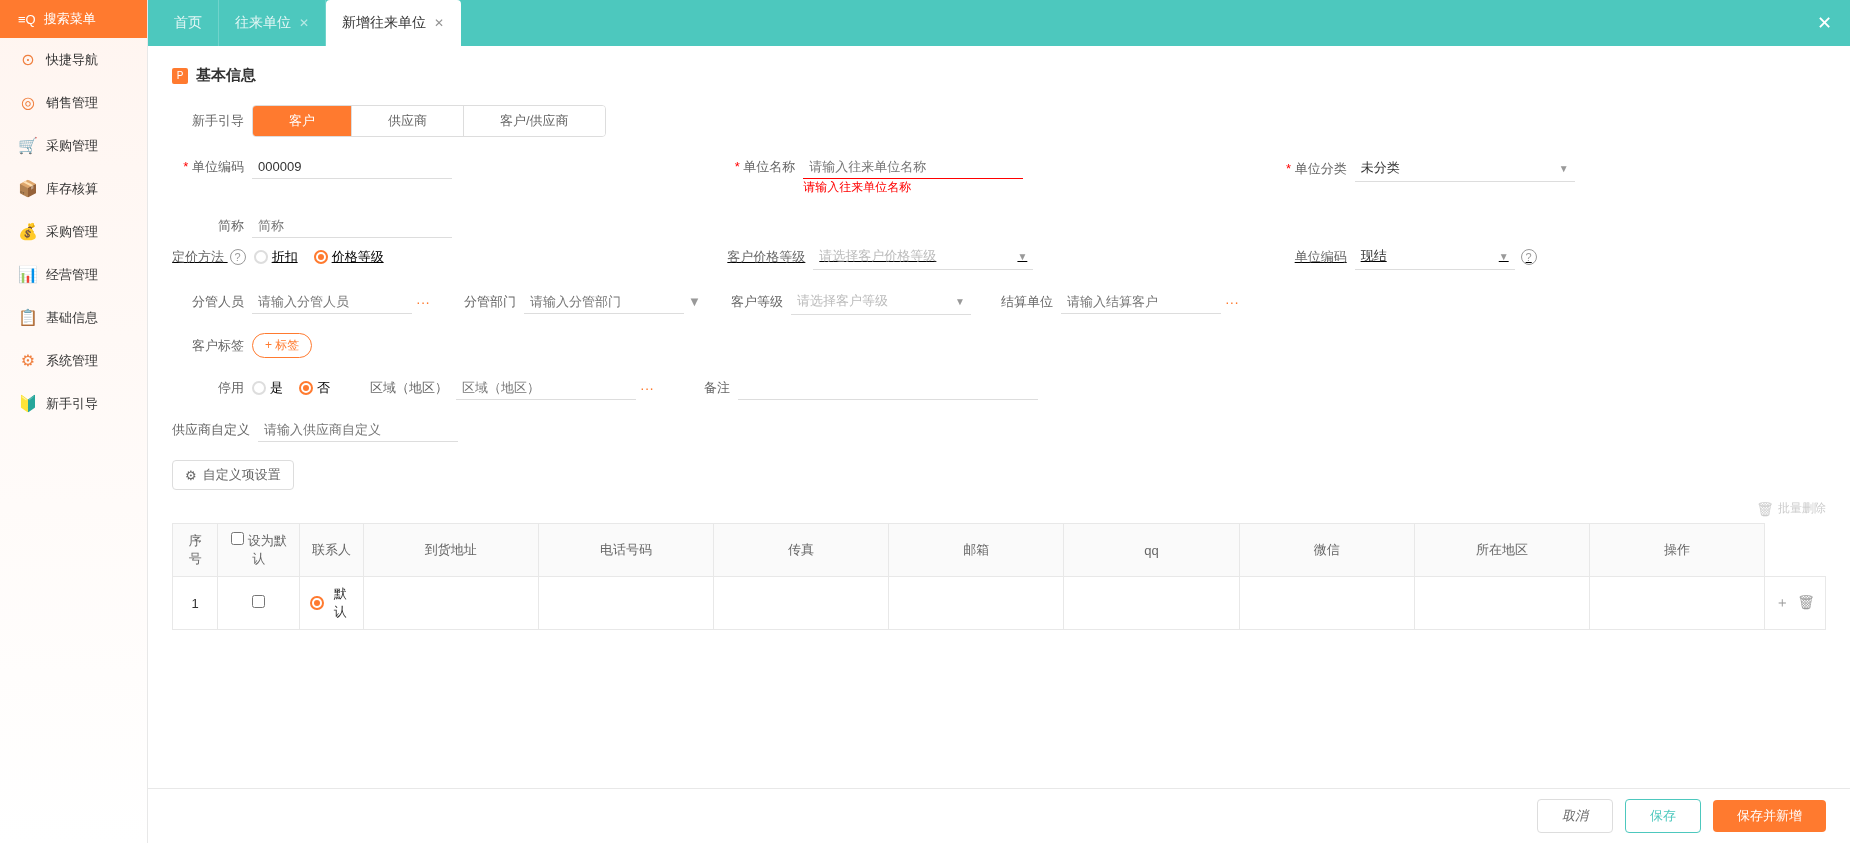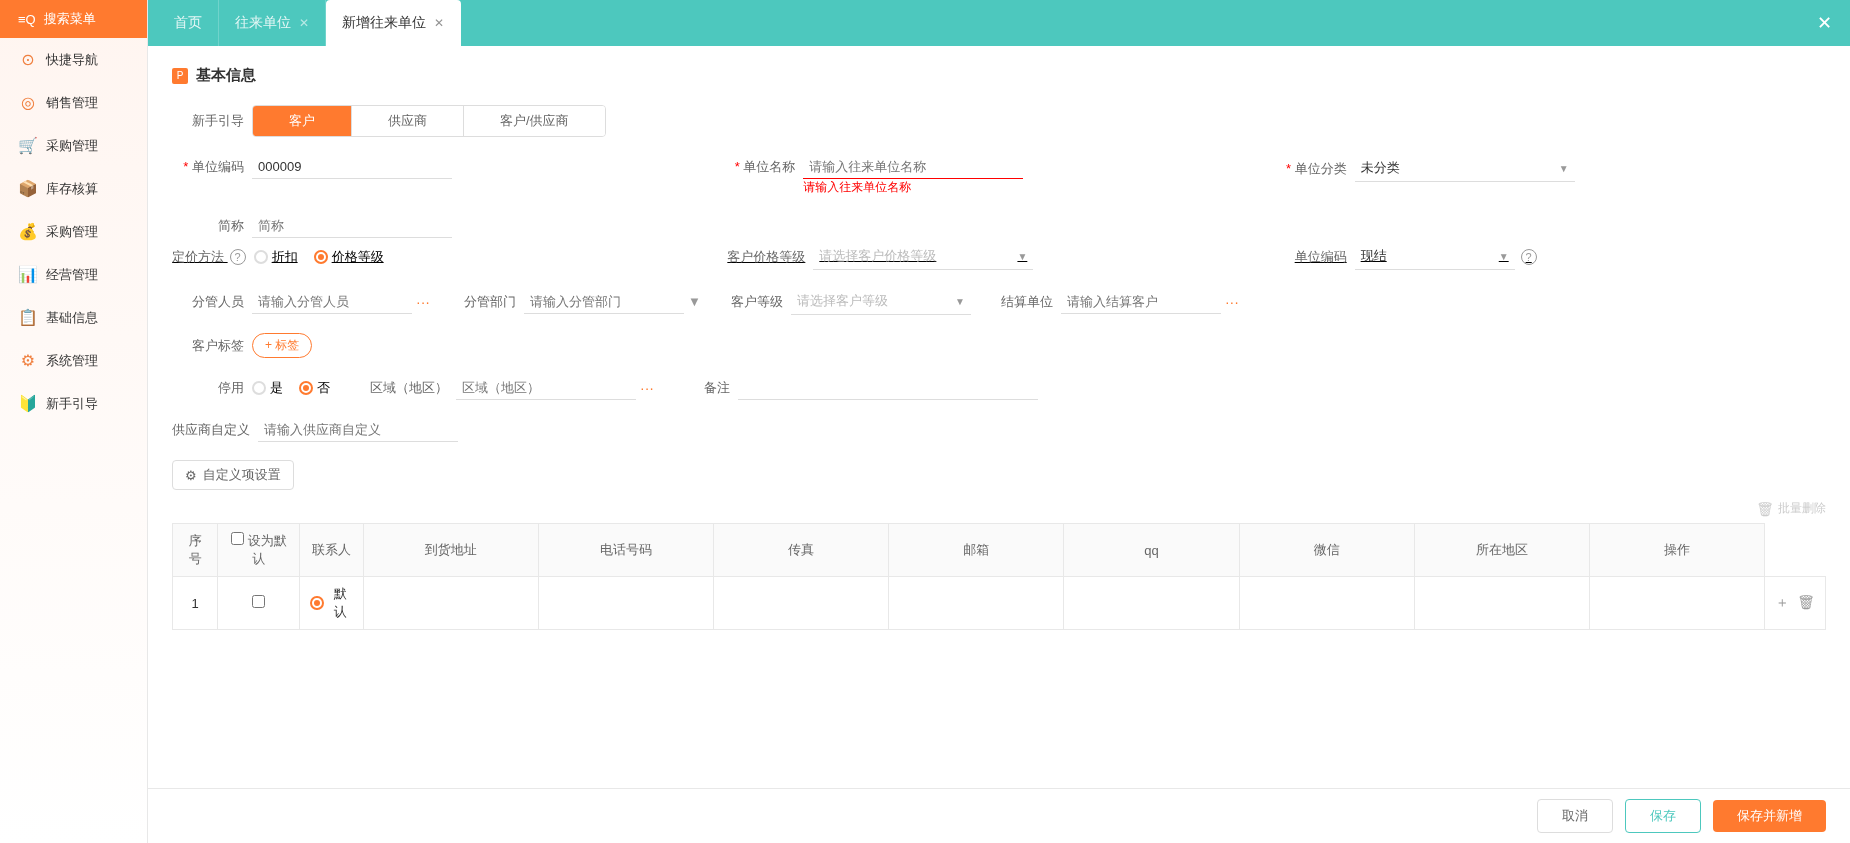--- a/index.html
+++ b/index.html
@@ -282,20 +282,21 @@
       gap: 12px;
     }
     .btn-cancel {
       padding: 7px 24px;
       border: 1px solid #ddd;
       border-radius: 4px;
       background: white;
       cursor: pointer;
       font-size: 13px;
       color: #666;
+      font-style: italic;
     }
     .btn-save {
       padding: 7px 24px;
       border: 1px solid #4dc8be;
       border-radius: 4px;
       background: white;
       cursor: pointer;
       font-size: 13px;
       color: #4dc8be;
     }

